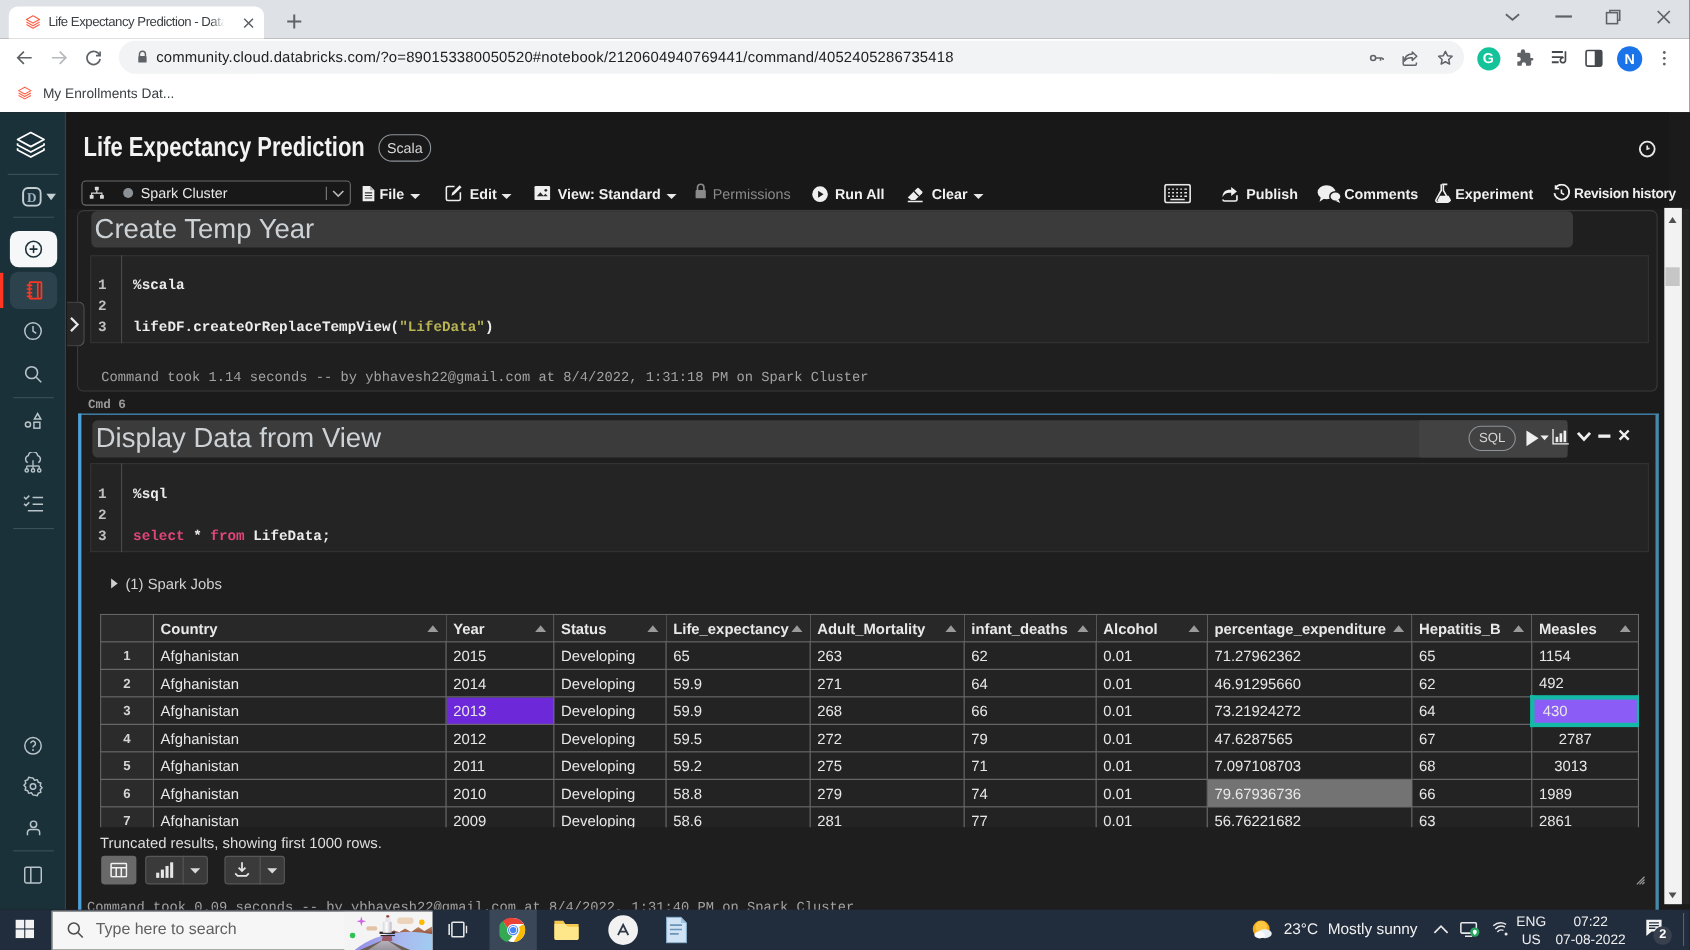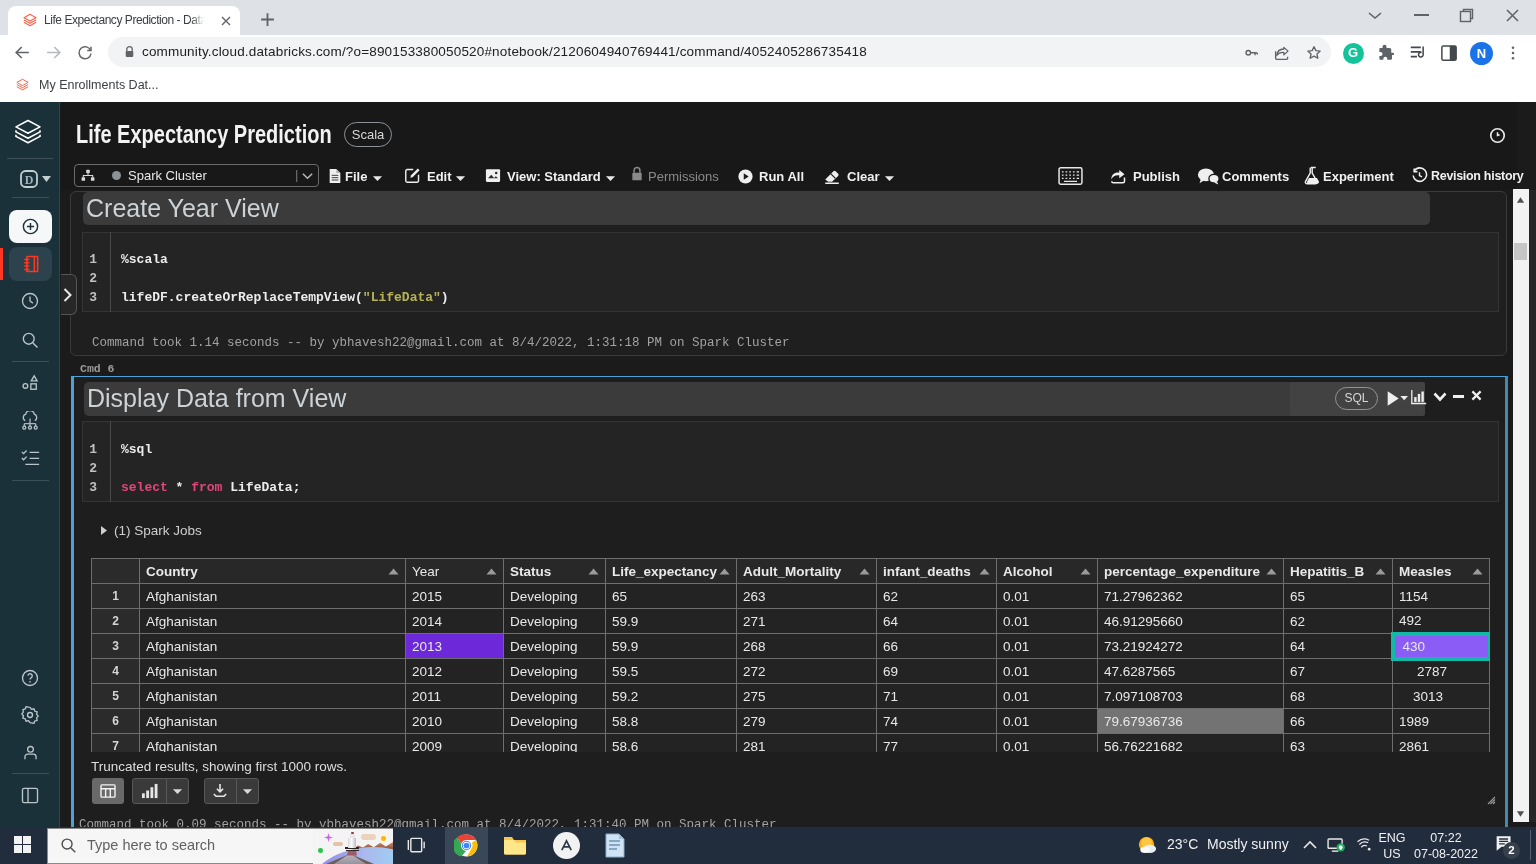--- a/index.html
+++ b/index.html
@@ -393,21 +393,21 @@
     <svg width="17" height="17" viewBox="0 0 24 24">
       <path d="M4.5 5.5A9.5 9.5 0 1 1 3 12" fill="none" stroke="#efefef" stroke-width="2.2"></path>
       <path d="M4.5 2v4.5H9" fill="none" stroke="#efefef" stroke-width="2.2"></path>
       <path d="M12 7.5V12l3.5 2" fill="none" stroke="#efefef" stroke-width="2"></path>
     </svg>
   </div>
 <div class="a" style="left:1431px;top:169px;font-size:12.5px;letter-spacing:-.3px;font-weight:bold;color:#f0f0f0;white-space:nowrap">Revision history</div>
 
 <div class="a" style="left:70px;top:191px;width:1437px;height:165px;border:1px solid #3a3a3a;border-radius:6px;background:#1f1f1f"></div>
 <div class="a" style="left:83px;top:192px;width:1347px;height:33px;background:#3b3b3b;border-radius:5px"></div>
-<div class="a" style="left:86px;top:194px;font-size:25px;font-weight:normal;color:#cdd2d6;font-stretch:condensed">Create Year View</div>
+<div class="a" style="left:86px;top:194px;font-size:25px;font-weight:normal;color:#cdd2d6;font-stretch:condensed">Create Temp Year</div>
 <div class="a" style="left:82px;top:232px;width:1417px;height:80px;border:1px solid #343434;background:#242424"></div>
 <div class="a" style="left:110px;top:232px;width:1px;height:80px;background:#4a4a4a"></div>
 <div class="a" style="left:81px;top:250px;width:16px;text-align:right;font-family:'Liberation Mono',monospace;font-size:13px;font-weight:bold;line-height:19px;color:#c0c0c0">1<br>2<br>3</div>
 <div class="a" style="left:121px;top:250px;font-family:'Liberation Mono',monospace;font-size:13px;font-weight:bold;line-height:19px;color:#ececec;white-space:pre">%scala<br><br>lifeDF.createOrReplaceTempView(<span style="color:#b8b353">"LifeData"</span>)</div>
 <div class="a" style="left:92px;top:336px;font-family:'Liberation Mono',monospace;font-size:12.5px;color:#a2a2a2">Command took 1.14 seconds -- by ybhavesh22@gmail.com at 8/4/2022, 1:31:18 PM on Spark Cluster</div>
 
 <div class="a" style="left:61px;top:274px;width:16px;height:41px;background:#272727;border:1.5px solid #555;border-left:none;border-radius:0 6px 6px 0"></div>
 <div class="a" style="left:63px;top:287px">
     <svg width="9" height="16" viewBox="0 0 9 16">
       <path d="M1.5 2l6 6-6 6" fill="none" stroke="#e8e8e8" stroke-width="2"></path>
@@ -474,21 +474,21 @@
         <col style="width:186px">
         <col style="width:109px">
         <col style="width:97px">
       </colgroup>
 <tbody>
         <tr style="height:25px">
 <td style="border:1px solid #6e6e6e;background:#2b2b2b"></td>
 <td style="border:1px solid #6e6e6e;background:#282828;font-weight:bold;padding:0 0 0 6px;position:relative">Country<svg width="15" height="9" viewBox="0 0 15 9" style="position:absolute;right:4px;top:8px">
               <path d="M7.5 1.5 12.5 7.5H2.5z" fill="#9a9a9a"></path>
             </svg></td>
-<td style="border:1px solid #6e6e6e;background:#282828;font-weight:normal;padding:0 0 0 6px;position:relative">Year<svg width="15" height="9" viewBox="0 0 15 9" style="position:absolute;right:4px;top:8px">
+<td style="border:1px solid #6e6e6e;background:#282828;font-weight:bold;padding:0 0 0 6px;position:relative">Year<svg width="15" height="9" viewBox="0 0 15 9" style="position:absolute;right:4px;top:8px">
               <path d="M7.5 1.5 12.5 7.5H2.5z" fill="#9a9a9a"></path>
             </svg></td>
 <td style="border:1px solid #6e6e6e;background:#282828;font-weight:bold;padding:0 0 0 6px;position:relative">Status<svg width="15" height="9" viewBox="0 0 15 9" style="position:absolute;right:4px;top:8px">
               <path d="M7.5 1.5 12.5 7.5H2.5z" fill="#9a9a9a"></path>
             </svg></td>
 <td style="border:1px solid #6e6e6e;background:#282828;font-weight:bold;padding:0 0 0 6px;position:relative">Life_expectancy<svg width="15" height="9" viewBox="0 0 15 9" style="position:absolute;right:4px;top:8px">
               <path d="M7.5 1.5 12.5 7.5H2.5z" fill="#9a9a9a"></path>
             </svg></td>
 <td style="border:1px solid #6e6e6e;background:#282828;font-weight:bold;padding:0 0 0 6px;position:relative">Adult_Mortality<svg width="15" height="9" viewBox="0 0 15 9" style="position:absolute;right:4px;top:8px">
               <path d="M7.5 1.5 12.5 7.5H2.5z" fill="#9a9a9a"></path>
@@ -548,21 +548,21 @@
 <td style="border:1px solid #6e6e6e;background:#232323;padding:0 0 0 6px">64</td>
 <td style="border:4px solid #14b8a6;background:#8b5cf6;padding:0 0 0 8px">430</td>
 </tr>
 <tr style="height:25px">
 <td style="border:1px solid #6e6e6e;background:#2b2b2b;font-weight:bold;font-size:12px;text-align:center;color:#d5d5d5">4</td>
 <td style="border:1px solid #6e6e6e;background:#232323;padding:0 0 0 6px">Afghanistan</td>
 <td style="border:1px solid #6e6e6e;background:#232323;padding:0 0 0 6px">2012</td>
 <td style="border:1px solid #6e6e6e;background:#232323;padding:0 0 0 6px">Developing</td>
 <td style="border:1px solid #6e6e6e;background:#232323;padding:0 0 0 6px">59.5</td>
 <td style="border:1px solid #6e6e6e;background:#232323;padding:0 0 0 6px">272</td>
-<td style="border:1px solid #6e6e6e;background:#232323;padding:0 0 0 6px">69</td>
+<td style="border:1px solid #6e6e6e;background:#232323;padding:0 0 0 6px">79</td>
 <td style="border:1px solid #6e6e6e;background:#232323;padding:0 0 0 6px">0.01</td>
 <td style="border:1px solid #6e6e6e;background:#232323;padding:0 0 0 6px">47.6287565</td>
 <td style="border:1px solid #6e6e6e;background:#232323;padding:0 0 0 6px">67</td>
 <td style="border:1px solid #6e6e6e;background:#232323;padding:0 0 0 24px">2787</td>
 </tr>
 <tr style="height:25px">
 <td style="border:1px solid #6e6e6e;background:#2b2b2b;font-weight:bold;font-size:12px;text-align:center;color:#d5d5d5">5</td>
 <td style="border:1px solid #6e6e6e;background:#232323;padding:0 0 0 6px">Afghanistan</td>
 <td style="border:1px solid #6e6e6e;background:#232323;padding:0 0 0 6px">2011</td>
 <td style="border:1px solid #6e6e6e;background:#232323;padding:0 0 0 6px">Developing</td>

